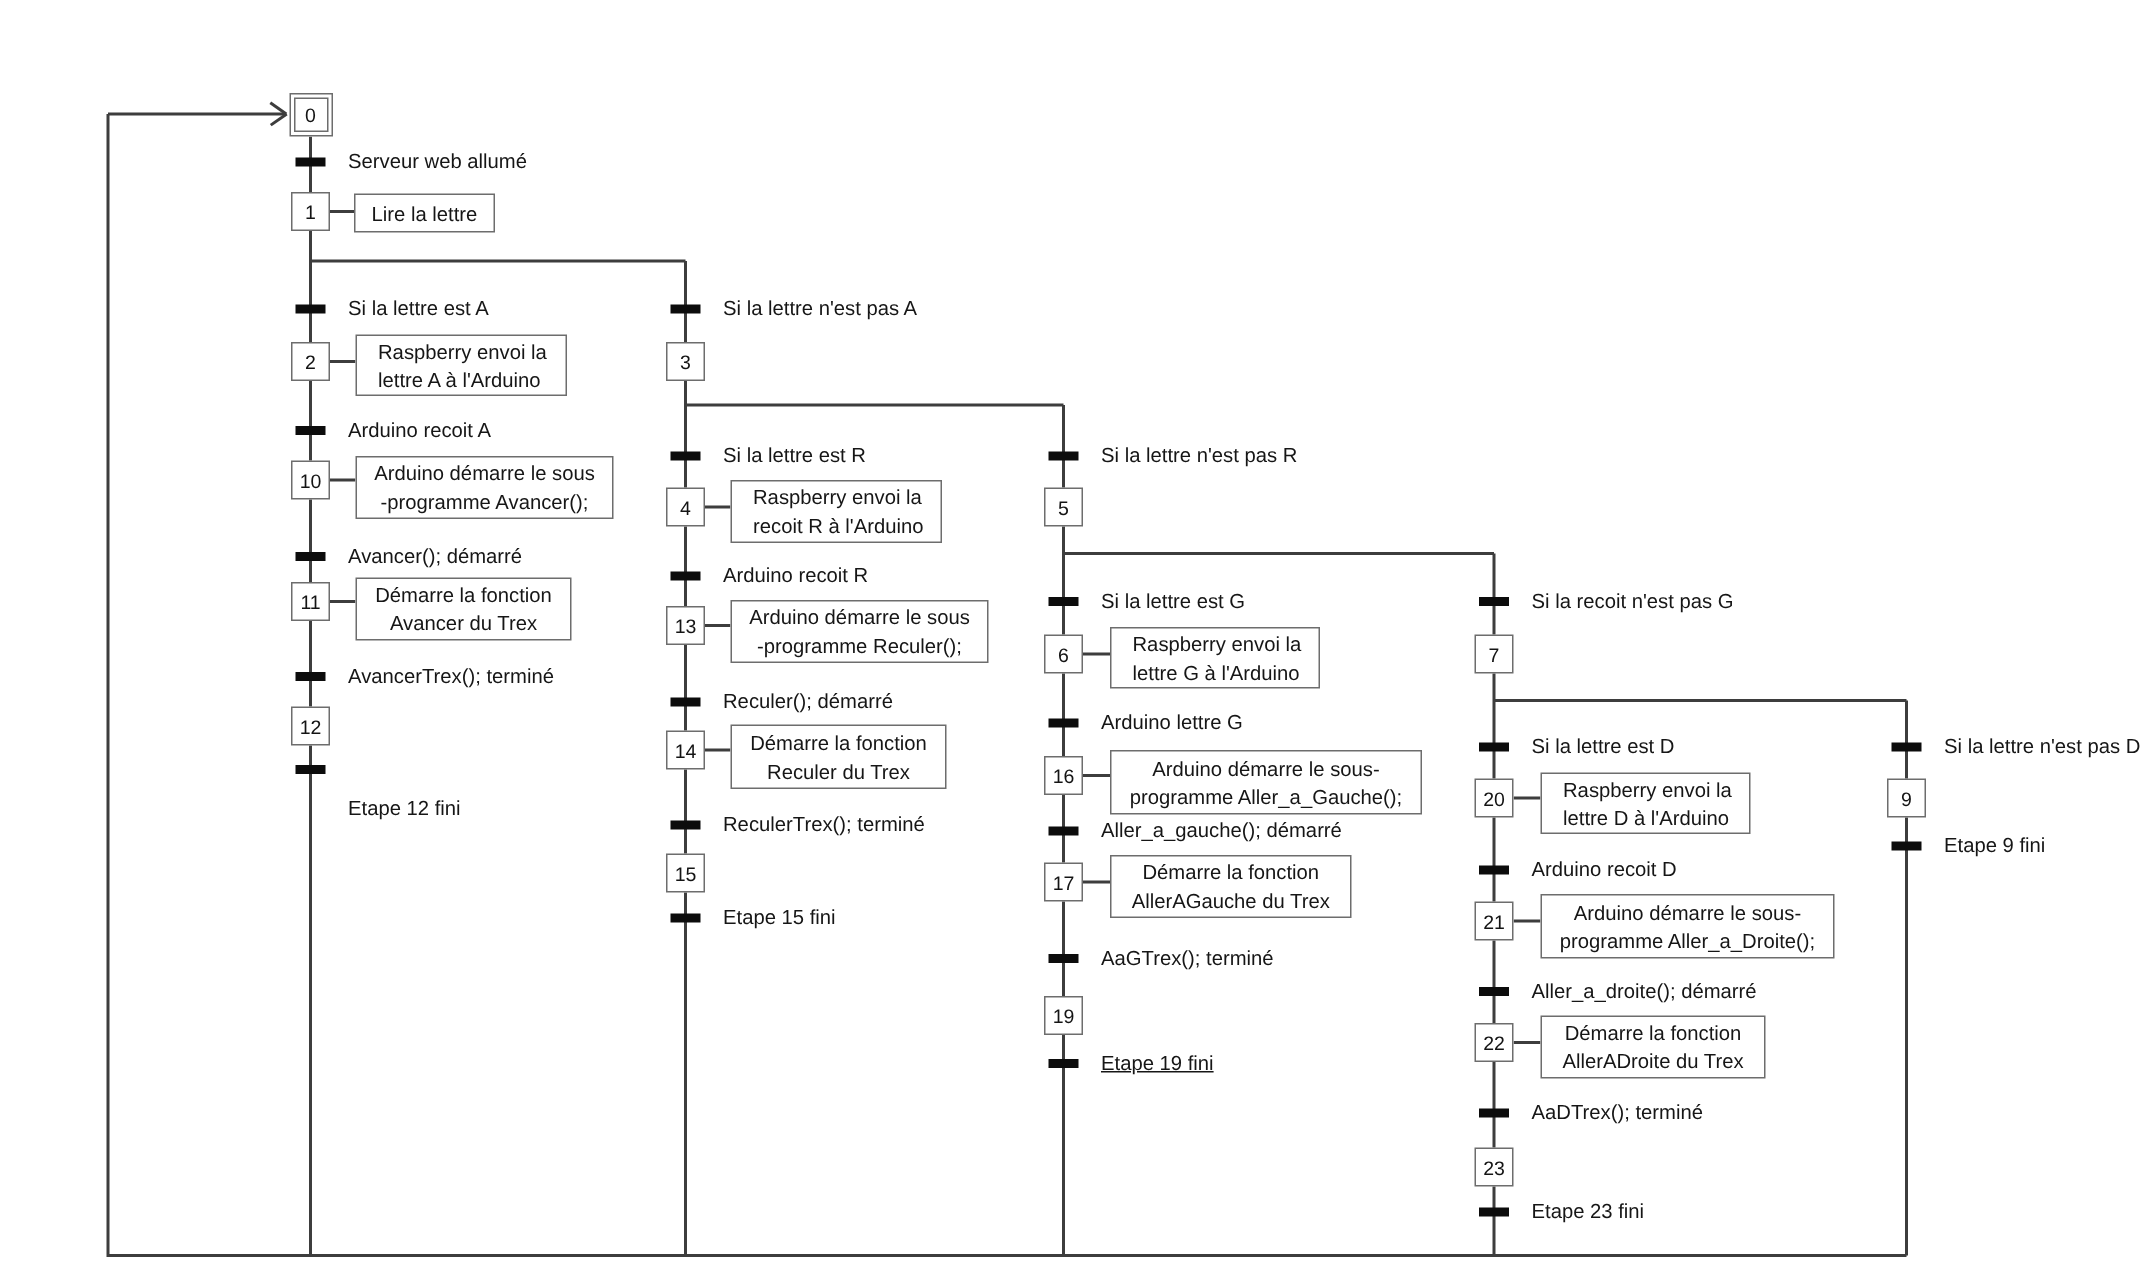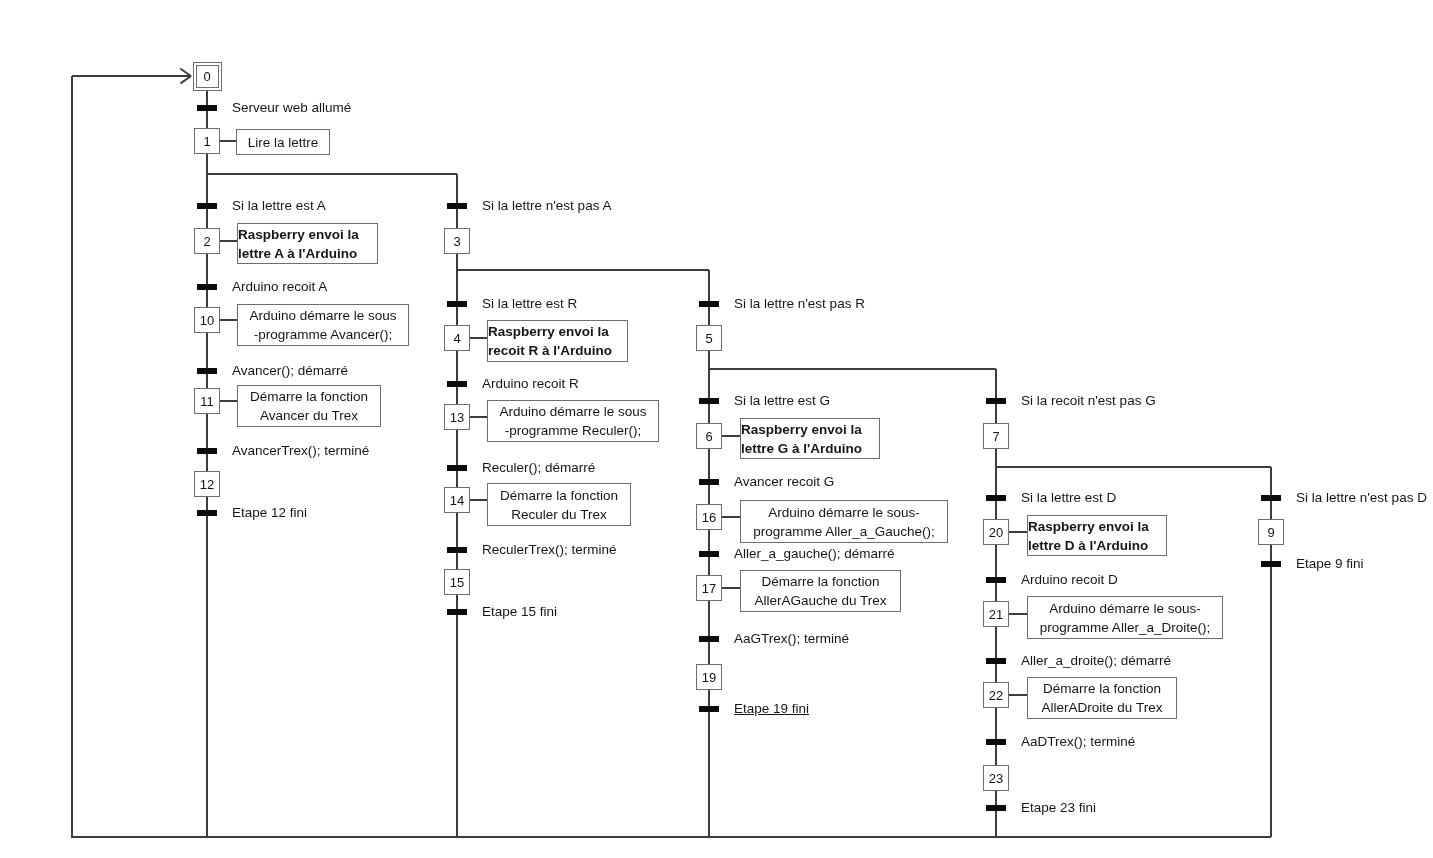--- a/index.html
+++ b/index.html
@@ -10,21 +10,21 @@
   .step{position:absolute;width:26px;height:26px;background:#ffffff;border:1.5px solid #6d6d6d;
         box-sizing:border-box;display:flex;align-items:center;justify-content:center;
         font-size:13px;color:#141414;}
   .step.initial{width:29px;height:29px;padding:2px;}
   .step-inner{width:100%;height:100%;border:1.5px solid #6d6d6d;box-sizing:border-box;
         display:flex;align-items:center;justify-content:center;}
   .action{position:absolute;background:#ffffff;border:1.5px solid #6d6d6d;box-sizing:border-box;
         display:flex;flex-direction:column;justify-content:center;
         font-size:13.5px;line-height:19px;color:#161616;white-space:nowrap;}
   .action.center{text-align:center;align-items:center;padding:0 5px;}
-  .action.left{text-align:right;align-items:flex-start;padding:0 0;font-weight:bold;}
+  .action.left{text-align:right;align-items:flex-start;padding:0 14px;}
   .tbar{position:absolute;width:20px;height:6px;background:#0c0c0c;}
   .tlabel{position:absolute;height:18px;line-height:18px;font-size:13.5px;color:#161616;white-space:nowrap;}
 </style>
 </head>
 <body>
 
 <div id="canvas">
     <div class="line" style="left: 72px; top: 75.25px; width: 118px; height: 1.5px;"></div>
     <div class="line" style="left: 71.25px; top: 76px; width: 1.5px; height: 762px;"></div>
     <div class="line" style="left: 206.25px; top: 91px; width: 1.5px; height: 746px;"></div>
@@ -45,39 +45,39 @@
     <div class="tlabel" style="left: 232px; top: 197px;">Si la lettre est A</div>
     <div class="tbar" style="left: 447px; top: 203px;"></div>
     <div class="tlabel" style="left: 482px; top: 197px;">Si la lettre n'est pas A</div>
     <div class="tbar" style="left: 197px; top: 284px;"></div>
     <div class="tlabel" style="left: 232px; top: 278px;">Arduino recoit A</div>
     <div class="tbar" style="left: 197px; top: 368px;"></div>
     <div class="tlabel" style="left: 232px; top: 362px;">Avancer(); démarré</div>
     <div class="tbar" style="left: 197px; top: 448px;"></div>
     <div class="tlabel" style="left: 232px; top: 442px;">AvancerTrex(); terminé</div>
     <div class="tbar" style="left: 197px; top: 510px;"></div>
-    <div class="tlabel" style="left: 232px; top: 504px;">Etape 12 fini</div>
+    <div class="tlabel" style="left: 232px; top: 530px;">Etape 12 fini</div>
     <div class="tbar" style="left: 447px; top: 301px;"></div>
     <div class="tlabel" style="left: 482px; top: 295px;">Si la lettre est R</div>
     <div class="tbar" style="left: 699px; top: 301px;"></div>
     <div class="tlabel" style="left: 734px; top: 295px;">Si la lettre n'est pas R</div>
     <div class="tbar" style="left: 447px; top: 381px;"></div>
     <div class="tlabel" style="left: 482px; top: 375px;">Arduino recoit R</div>
     <div class="tbar" style="left: 447px; top: 465px;"></div>
     <div class="tlabel" style="left: 482px; top: 459px;">Reculer(); démarré</div>
     <div class="tbar" style="left: 447px; top: 547px;"></div>
     <div class="tlabel" style="left: 482px; top: 541px;">ReculerTrex(); terminé</div>
     <div class="tbar" style="left: 447px; top: 609px;"></div>
     <div class="tlabel" style="left: 482px; top: 603px;">Etape 15 fini</div>
     <div class="tbar" style="left: 699px; top: 398px;"></div>
     <div class="tlabel" style="left: 734px; top: 392px;">Si la lettre est G</div>
     <div class="tbar" style="left: 986px; top: 398px;"></div>
     <div class="tlabel" style="left: 1021px; top: 392px;">Si la recoit n'est pas G</div>
     <div class="tbar" style="left: 699px; top: 479px;"></div>
-    <div class="tlabel" style="left: 734px; top: 473px;">Avancer recoit G</div>
+    <div class="tlabel" style="left: 734px; top: 473px;">Arduino lettre G</div>
     <div class="tbar" style="left: 699px; top: 551px;"></div>
     <div class="tlabel" style="left: 734px; top: 545px; text-align: right;">Aller_a_gauche(); démarré</div>
     <div class="tbar" style="left: 699px; top: 636px;"></div>
     <div class="tlabel" style="left: 734px; top: 630px;">AaGTrex(); terminé</div>
     <div class="tbar" style="left: 699px; top: 706px;"></div>
     <div class="tlabel" style="left: 734px; top: 700px; text-decoration: underline;">Etape 19 fini</div>
     <div class="tbar" style="left: 986px; top: 495px;"></div>
     <div class="tlabel" style="left: 1021px; top: 489px;">Si la lettre est D</div>
     <div class="tbar" style="left: 1261px; top: 495px;"></div>
     <div class="tlabel" style="left: 1296px; top: 489px;">Si la lettre n'est pas D</div>

